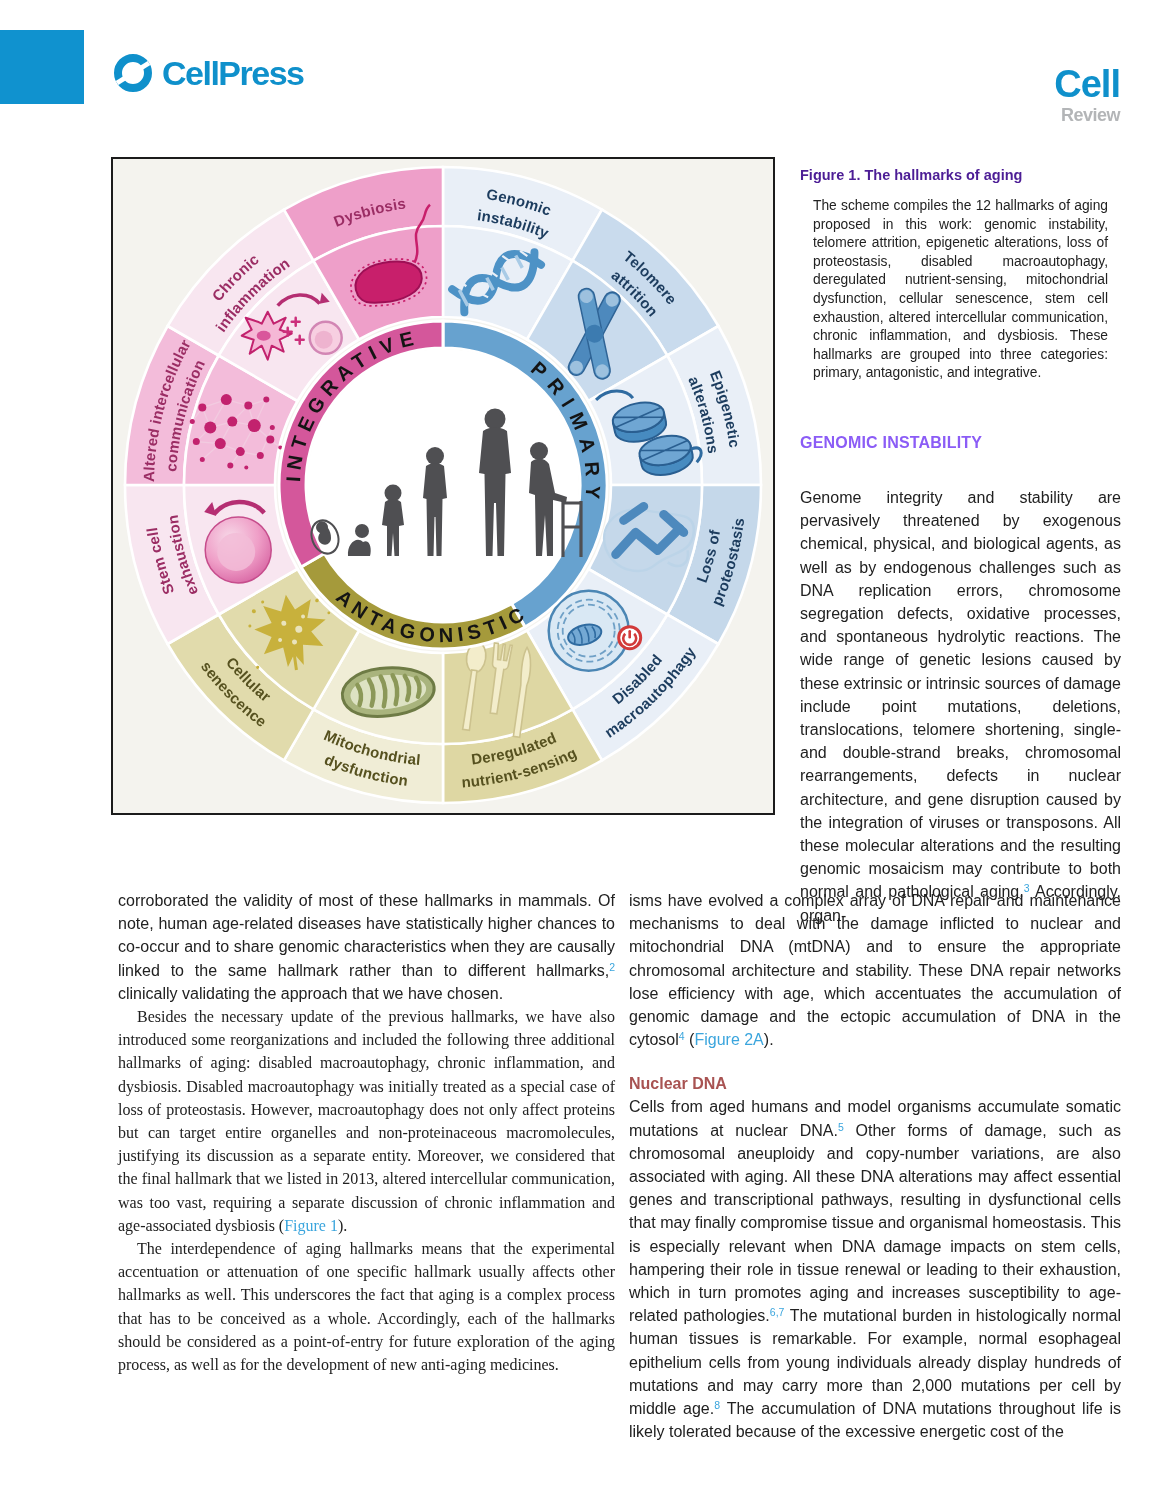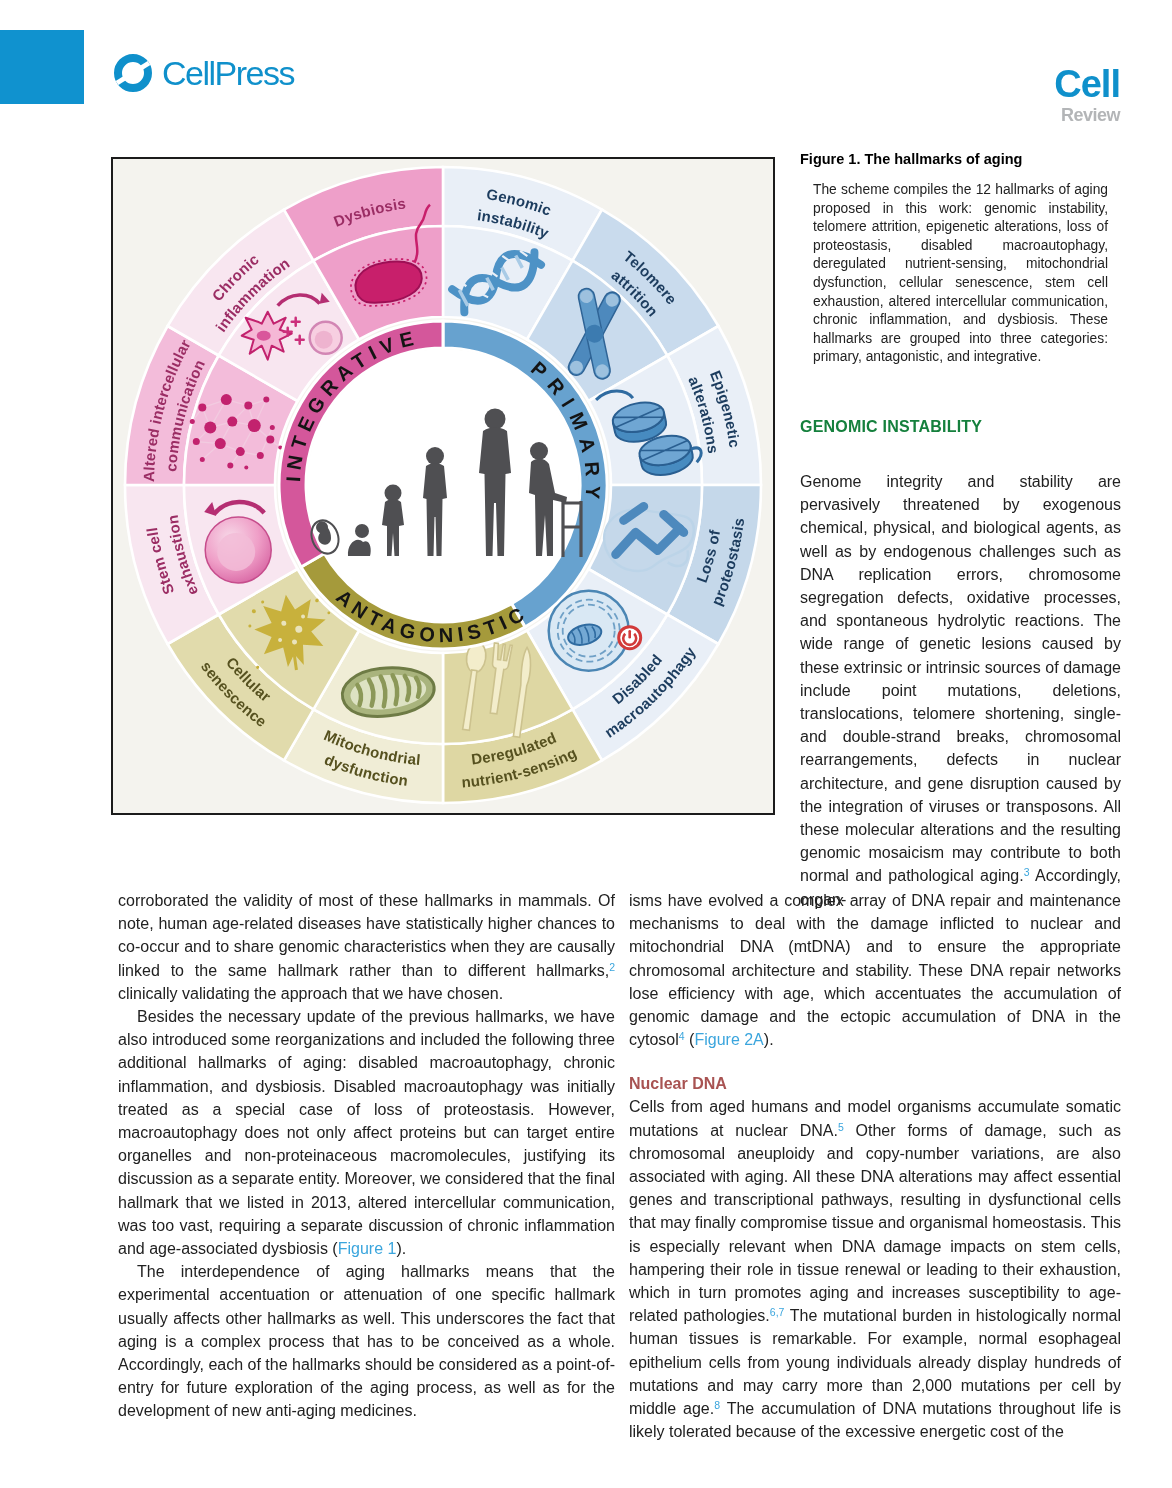--- a/index.html
+++ b/index.html
@@ -1,40 +1,40 @@
 <!DOCTYPE html>
 <html><head>
 <meta charset="utf-8">
 <style>
   html,body{margin:0;padding:0;background:#ffffff;}
   #page{position:relative;width:1172px;height:1488px;background:#ffffff;
         font-family:"Liberation Sans",sans-serif;color:#212121;overflow:hidden;}
   
   .brand-bar{position:absolute;left:0;top:30px;width:84px;height:74px;background:#1092cf;}
   .logo{position:absolute;left:112px;top:52px;display:flex;align-items:center;}
-  .logo-text{font-size:34px;font-weight:normal;color:#0f90cb;letter-spacing:-1.5px;margin-left:8px;}
+  .logo-text{font-size:34px;font-weight:bold;color:#0f90cb;letter-spacing:-1.5px;margin-left:8px;}
   .journal{position:absolute;top:46px;right:52px;text-align:right;margin-top:19px;}
   .journal-name{font-size:38px;font-weight:bold;color:#0f90cb;letter-spacing:-1px;line-height:1;}
   .journal-type{font-size:18px;font-weight:bold;color:#b3b5b7;letter-spacing:-0.5px;line-height:1;margin-top:3px;}
   
   .figure-box{position:absolute;left:111px;top:157px;width:664px;height:658px;background:#f4f3ee;
               border:2px solid #1b1b1b;box-sizing:border-box;}
   .figure-box svg{width:100%;height:100%;display:block;}
   svg text{font-family:"Liberation Sans",sans-serif;}
   
   .side-col{position:absolute;left:800px;top:150px;width:321px;}
   .col-left{position:absolute;left:118px;top:889px;width:497px;}
   .col-right{position:absolute;left:629px;top:889px;width:492px;}
-  .cap-title{font-size:14.5px;font-weight:bold;color:#000000;line-height:18px;margin:0 0 5px 0;}
+  .cap-title{font-size:14.5px;font-weight:bold;color:#4c1d95;line-height:18px;margin:16px 0 5px 0;}
   .cap-body{font-size:13.8px;line-height:18.6px;text-align:justify;color:#222;margin:13px;}
-  .sec-head{font-size:16px;font-weight:bold;color:#15803d;letter-spacing:0.2px;margin:51px 0 0 0;}
+  .sec-head{font-size:16px;font-weight:bold;color:#8b5cf6;letter-spacing:0.2px;margin:51px 0 0 0;}
   .sub-head{font-size:16px;font-weight:bold;color:#a85352;margin:24px 0 2px 0;}
   .body-p{font-size:16px;line-height:23.2px;text-align:justify;margin:0;color:#212121;}
   .side-col .body-p{margin-top:34px;}
-  .indent{text-indent:19px;}
+  .indent{text-indent:19px;font-family:Liberation Serif, serif;}
   sup.supref{font-size:10.5px;color:#3aa5dd;position:relative;top:-5px;vertical-align:baseline;line-height:0;}
   .link{color:#3aa5dd;}
 </style>
 </head>
 <body>
 
 <div id="page">
 
   <div class="brand-bar"></div>
   <div class="logo">

